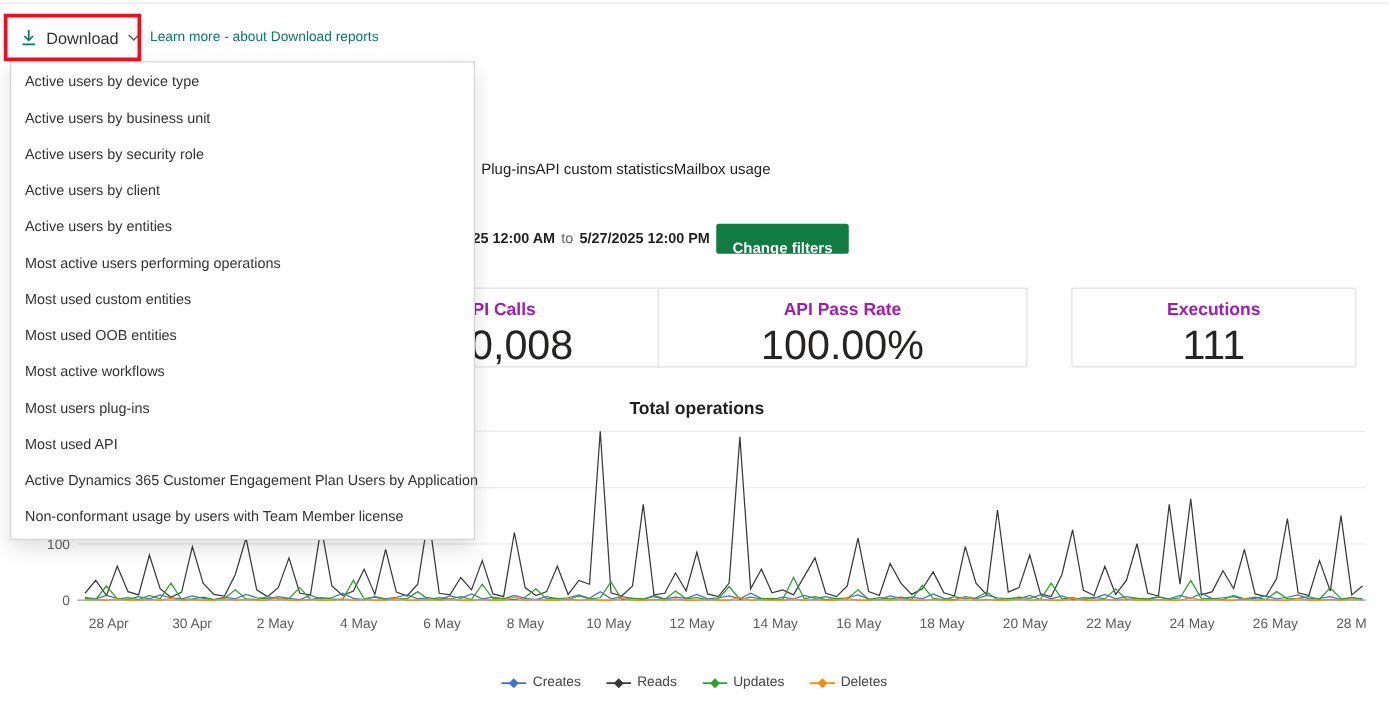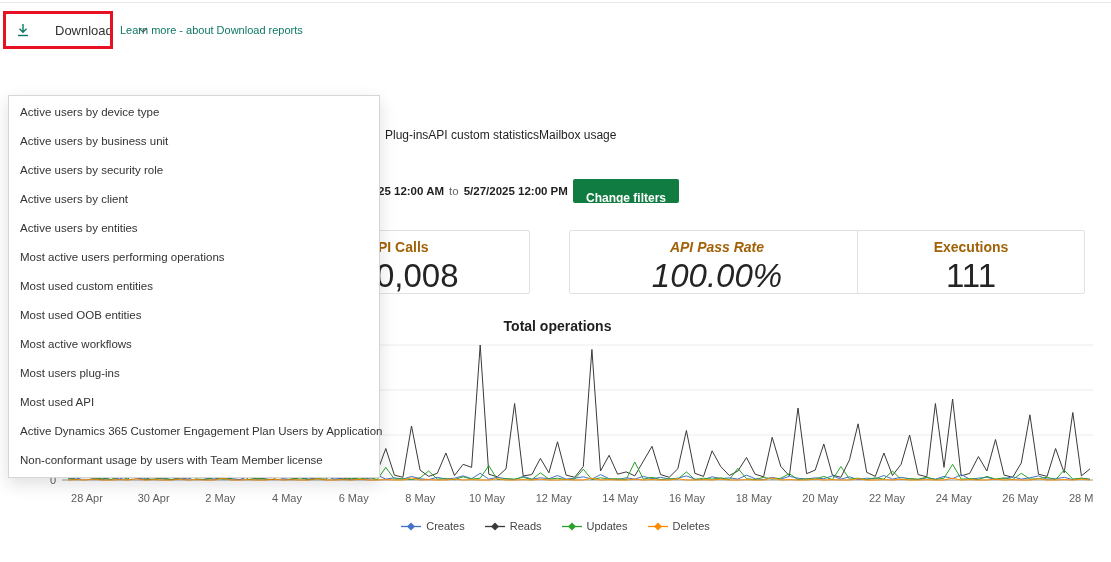--- a/index.html
+++ b/index.html
@@ -6,37 +6,37 @@
   body { background:#fff; }
   .page {
     position:relative; width:1111px; height:562px; background:#fff;
     font-family:"Liberation Sans", sans-serif; overflow:hidden; color:#252423;
   }
   .top-rule { position:absolute; left:0; top:2px; width:1111px; height:1px; background:#e8e8e8; }
 
   
   .download-btn {
     position:absolute; left:10px; top:16px; height:28px;
-    display:flex; align-items:center; gap:25px; padding:0 6px;
+    display:flex; align-items:center; gap:7px; padding:0 6px;
     font-size:13px; color:#323130; cursor:pointer; background:#fff;
   }
   .annotation-box {
     position:absolute; left:3px; top:11px; width:110px; height:38px;
     border:3px solid var(--annotation-red, #e81123); z-index:300; pointer-events:none;
   }
   .learn-more {
     position:absolute; left:120px; top:24px; font-size:11px;
     color:var(--accent, #0e7865); cursor:pointer; text-decoration:none;
   }
 
   
   .menu {
     position:absolute; left:8px; top:49px; width:372px; background:#fff;
     border:1px solid #d6d6d6; box-shadow:0 6px 16px rgba(0,0,0,0.13);
-    z-index:100; padding:2px 0;margin-top:46px;
+    z-index:100; padding:2px 0;
   }
   .menu-item {
     height:29px; line-height:29px; padding:0 11px; font-size:11.5px;
     color:#333; white-space:nowrap; cursor:pointer;
   }
 
   
   .tabs {
     position:absolute; left:385px; top:128px; display:flex; 
     font-size:12px; color:#201f1e;
@@ -55,39 +55,39 @@
     background:var(--button-green, #107C41); color:#fff; font-size:12px; font-weight:bold;
     border:none; border-radius:2px; cursor:pointer;
   }
 
   
   .card {
     position:absolute; top:230px; height:64px; background:#fff;
     border:1px solid #e1e1e1; border-radius:2px; text-align:center;
   }
   .card-1 { left:237px; width:293px; text-align:left; }
-  .card-2 { left:569px; width:296px;font-style:italic; }
+  .card-2 { left:526px; width:296px; }
   .card-3 { left:857px; width:228px; }
-  .card-title { font-size:14px; font-weight:bold; color:#a16207; margin-top:8px; }
+  .card-title { font-size:14px; font-weight:bold; color:#a21caf; margin-top:8px; }
   .card-value { font-size:33px; font-weight:400; color:#252423; line-height:1; margin-top:4px; }
   .card-1 .card-title { padding-left:140px; }
   .card-1 .card-value { padding-left:138px; }
 
   
   .chart-title {
     position:absolute; left:20px; top:318px; width:1075px; text-align:center;
     font-size:14px; font-weight:bold; color:#201f1e;
   }
   .chart-area { position:absolute; left:20px; top:336px; width:1073px; height:182px; }
   .legend {
     position:absolute; left:0; top:520px; width:1111px;
     display:flex; justify-content:center; gap:20px; align-items:center;
     font-size:11px; color:#444;
   }
-  .legend-item { display:flex; align-items:center; gap:5px; }
+  .legend-item { display:flex; align-items:center; gap:5px;margin-top:20px; }
 </style>
 </head>
 <body>
 
 <div class="page">
   <div class="top-rule"></div>
 
   <div class="download-btn">
     <svg width="14" height="14" viewBox="0 0 14 14">
       <path d="M7 1 L7 9 M3.5 5.8 L7 9.3 L10.5 5.8" stroke="#0e7865" stroke-width="1.4" fill="none"></path>

